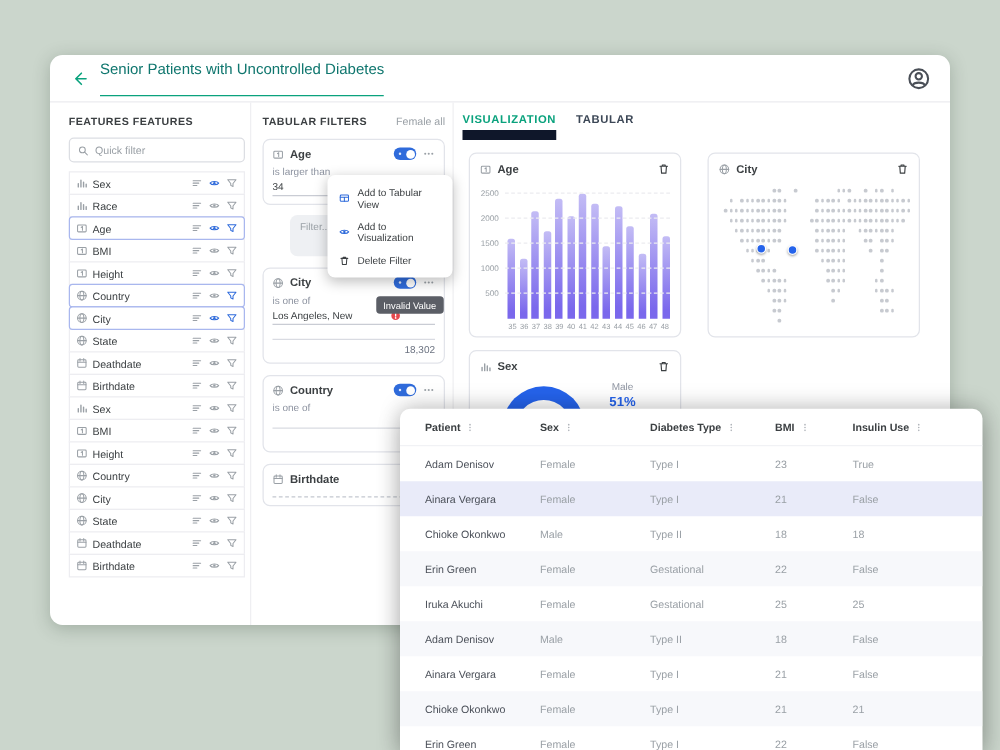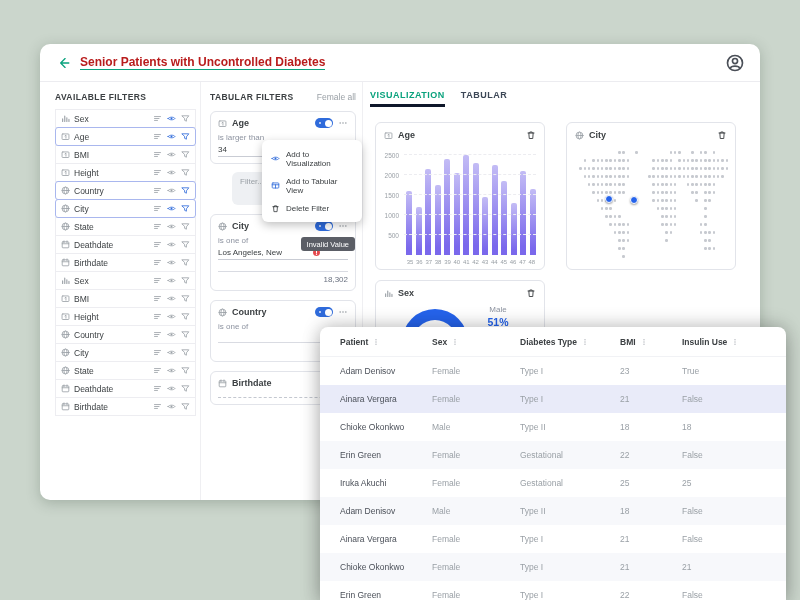--- a/index.html
+++ b/index.html
@@ -8,21 +8,21 @@
   svg{display:block}
   .icon{display:inline-flex;align-items:center;justify-content:center;color:#9aa0a6;flex:none}
   .icon.active{color:#2f6bdb}
   .icon.blue{color:#2f6bdb}
   .icon.dark{color:#3c4043}
   .icon.err{color:#e5484d}
 
   .app-card{position:absolute;left:40px;top:44px;width:720px;height:456px;background:#fff;border-radius:10px;box-shadow:0 3px 14px rgba(40,60,45,.25)}
   .app-header{position:absolute;left:0;top:0;width:100%;height:38px;border-bottom:1px solid #ececf0;display:flex;align-items:center;padding:0 16px;gap:10px}
   .back{color:#0aa27d;cursor:pointer}
-  .title{color:#b91c1c;font-size:12px;font-weight:700;border-bottom:1.5px solid #0aa27d;padding-bottom:0}
+  .title{color:#0f766e;font-size:12px;font-weight:400;border-bottom:1.5px solid #0aa27d;padding-bottom:14px}
   .avatar{margin-left:auto;color:#4a4f57}
   .vdiv{position:absolute;top:38px;bottom:0;width:1px;background:#efeff2}
   .d1{left:160px}.d2{left:322px}
 
   
   .features{position:absolute;left:15px;top:48px;width:141px}
   .panel-title{font-size:8.5px;font-weight:700;color:#3c4043;letter-spacing:.4px}
   .search{margin-top:8px;height:20px;border:1px solid #dcdee3;border-radius:4px;display:flex;align-items:center;gap:5px;padding:0 6px}
   .search input{border:none;outline:none;width:100%;font-size:8.5px;color:#6b7280;background:transparent;font-family:"Liberation Sans",sans-serif}
   .search input::placeholder{color:#9aa0a6}
@@ -53,21 +53,21 @@
   .toast{margin:8px 0 0 22px;width:86px;background:#eef0f3;border-radius:6px;padding:5px 8px}
   .toast-msg{font-size:8px;color:#9aa0a6}
   .toast-action{font-size:8.5px;color:#4b5563;font-weight:700;text-align:center;margin-top:4px;cursor:pointer}
   .cmenu{position:absolute;left:222px;top:96px;width:100px;background:#fff;border-radius:6px;box-shadow:0 3px 10px rgba(0,0,0,.25);padding:5px 0;z-index:7}
   .cmenu-item{display:flex;align-items:center;gap:6px;padding:4.5px 9px;font-size:8px;color:#3c4043;cursor:pointer}
 
   
   .viz{position:absolute;left:330px;top:46px;width:374px;height:404px}
   .tabs{display:flex;gap:16px;align-items:flex-start}
   .tab{font-size:9px;font-weight:700;letter-spacing:.5px;color:#3c4756;padding-bottom:4px;cursor:pointer}
-  .tab.active{color:#0aa27d;border-bottom:3px solid #0f172a}
+  .tab.active{color:#0aa27d;border-bottom:8px solid #0f172a}
   .cohort-badge{position:absolute;right:2px;top:-3px;height:20px;border:1px solid #d7dae0;border-radius:4px;display:flex;align-items:center;gap:6px;padding:0 9px;color:#24384c;background:#fff;cursor:pointer}
   .cohort-label{font-size:8px;font-weight:700;letter-spacing:.3px}
   .cohort-value{font-size:9px}
   .chart-card{position:absolute;background:#fff;border:1px solid #e2e4ea;border-radius:6px}
   .cc-head{display:flex;align-items:center;gap:5px;padding:7px 8px 3px}
   .cc-title{font-size:9px;font-weight:700;color:#3c4043;flex:1}
   .card-age{left:5px;top:32px;width:170px;height:148px}
   .card-city{left:196px;top:32px;width:170px;height:148px}
   .card-sex{left:5px;top:190px;width:170px;height:140px}
   .age-body{position:absolute;left:8px;right:8px;top:32px;height:100px}
@@ -114,36 +114,71 @@
           <circle cx="6" cy="6" r="5"></circle>
           <circle cx="6" cy="4.7" r="1.7"></circle>
           <path d="M2.9 9.4c.6-1.8 5.6-1.8 6.2 0"></path>
         </svg>
       </span>
   </div>
   <div class="vdiv d1"></div>
   <div class="vdiv d2"></div>
 
   <div class="features">
-    <div class="panel-title">AVAILABLE FILTERS</div>
+    <div class="panel-title">FEATURES FEATURES</div>
+    <div class="search">
+      <span class="icon">
+          <svg width="9" height="9" viewBox="0 0 12 12" fill="none" stroke="currentColor" stroke-width="1.1" stroke-linecap="round" stroke-linejoin="round">
+            <circle cx="5.2" cy="5.2" r="3.1"></circle>
+            <path d="M7.6 7.6l2.9 2.9"></path>
+          </svg>
+        </span>
+      <input placeholder="Quick filter" style="">
+    </div>
     <div class="feat-list" id="feat-list">
         <div class="feat-row">
           <span class="icon">
             <svg width="9" height="9" viewBox="0 0 12 12" fill="none" stroke="currentColor" stroke-width="1.1" stroke-linecap="round" stroke-linejoin="round">
               <path d="M2.2 10V6.5M5 10V2.8M7.8 10V5M10.6 10V7.2" stroke-width="1.5"></path>
             </svg>
           </span>
           <span class="feat-label">Sex</span>
           <span class="feat-actions">
             <span class="icon">
               <svg width="9" height="9" viewBox="0 0 12 12" fill="none" stroke="currentColor" stroke-width="1.1" stroke-linecap="round" stroke-linejoin="round">
                 <path d="M2 3.4h8M2 6h6M2 8.6h4"></path>
               </svg>
             </span>
             <span class="icon active">
+              <svg width="9" height="9" viewBox="0 0 12 12" fill="none" stroke="currentColor" stroke-width="1.1" stroke-linecap="round" stroke-linejoin="round">
+                <path d="M1.4 6C2.9 3.6 9.1 3.6 10.6 6 9.1 8.4 2.9 8.4 1.4 6Z"></path>
+                <circle cx="6" cy="6" r="1.3" fill="currentColor" stroke="none"></circle>
+              </svg>
+            </span>
+            <span class="icon">
+              <svg width="9" height="9" viewBox="0 0 12 12" fill="none" stroke="currentColor" stroke-width="1.1" stroke-linecap="round" stroke-linejoin="round">
+                <path d="M1.6 2.4h8.8L7.2 6.4v3.2L4.8 8.4V6.4Z"></path>
+              </svg>
+            </span>
+          </span>
+        </div>
+        <div class="feat-row">
+          <span class="icon">
+            <svg width="9" height="9" viewBox="0 0 12 12" fill="none" stroke="currentColor" stroke-width="1.1" stroke-linecap="round" stroke-linejoin="round">
+              <path d="M2.2 10V6.5M5 10V2.8M7.8 10V5M10.6 10V7.2" stroke-width="1.5"></path>
+            </svg>
+          </span>
+          <span class="feat-label">Race</span>
+          <span class="feat-actions">
+            <span class="icon">
+              <svg width="9" height="9" viewBox="0 0 12 12" fill="none" stroke="currentColor" stroke-width="1.1" stroke-linecap="round" stroke-linejoin="round">
+                <path d="M2 3.4h8M2 6h6M2 8.6h4"></path>
+              </svg>
+            </span>
+            <span class="icon">
               <svg width="9" height="9" viewBox="0 0 12 12" fill="none" stroke="currentColor" stroke-width="1.1" stroke-linecap="round" stroke-linejoin="round">
                 <path d="M1.4 6C2.9 3.6 9.1 3.6 10.6 6 9.1 8.4 2.9 8.4 1.4 6Z"></path>
                 <circle cx="6" cy="6" r="1.3" fill="currentColor" stroke="none"></circle>
               </svg>
             </span>
             <span class="icon">
               <svg width="9" height="9" viewBox="0 0 12 12" fill="none" stroke="currentColor" stroke-width="1.1" stroke-linecap="round" stroke-linejoin="round">
                 <path d="M1.6 2.4h8.8L7.2 6.4v3.2L4.8 8.4V6.4Z"></path>
               </svg>
             </span>
@@ -702,34 +737,34 @@
             </svg>
           </span>
         </div>
       </div>
   </div>
 
   <div class="cmenu" id="context-menu">
       <div class="cmenu-item">
         <span class="icon blue">
           <svg width="9" height="9" viewBox="0 0 12 12" fill="none" stroke="currentColor" stroke-width="1.1" stroke-linecap="round" stroke-linejoin="round">
+            <rect x="1.6" y="2.6" width="8.8" height="6.8" rx="1"></rect>
+            <path d="M1.6 5h8.8M6 5v4.4"></path>
+          </svg>
+        </span>
+        <span>Add to Tabular View</span>
+      </div>
+      <div class="cmenu-item">
+        <span class="icon blue">
+          <svg width="9" height="9" viewBox="0 0 12 12" fill="none" stroke="currentColor" stroke-width="1.1" stroke-linecap="round" stroke-linejoin="round">
             <path d="M1.4 6C2.9 3.6 9.1 3.6 10.6 6 9.1 8.4 2.9 8.4 1.4 6Z"></path>
             <circle cx="6" cy="6" r="1.3" fill="currentColor" stroke="none"></circle>
           </svg>
         </span>
         <span>Add to Visualization</span>
-      </div>
-      <div class="cmenu-item">
-        <span class="icon blue">
-          <svg width="9" height="9" viewBox="0 0 12 12" fill="none" stroke="currentColor" stroke-width="1.1" stroke-linecap="round" stroke-linejoin="round">
-            <rect x="1.6" y="2.6" width="8.8" height="6.8" rx="1"></rect>
-            <path d="M1.6 5h8.8M6 5v4.4"></path>
-          </svg>
-        </span>
-        <span>Add to Tabular View</span>
       </div>
       <div class="cmenu-item">
         <span class="icon dark">
           <svg width="9" height="9" viewBox="0 0 12 12" fill="none" stroke="currentColor" stroke-width="1.1" stroke-linecap="round" stroke-linejoin="round">
             <path d="M2.4 3.6h7.2M4.6 3.6V2.4h2.8v1.2M3.4 3.6l.5 6.6h4.2l.5-6.6"></path>
           </svg>
         </span>
         <span>Delete Filter</span>
       </div>
     </div>

